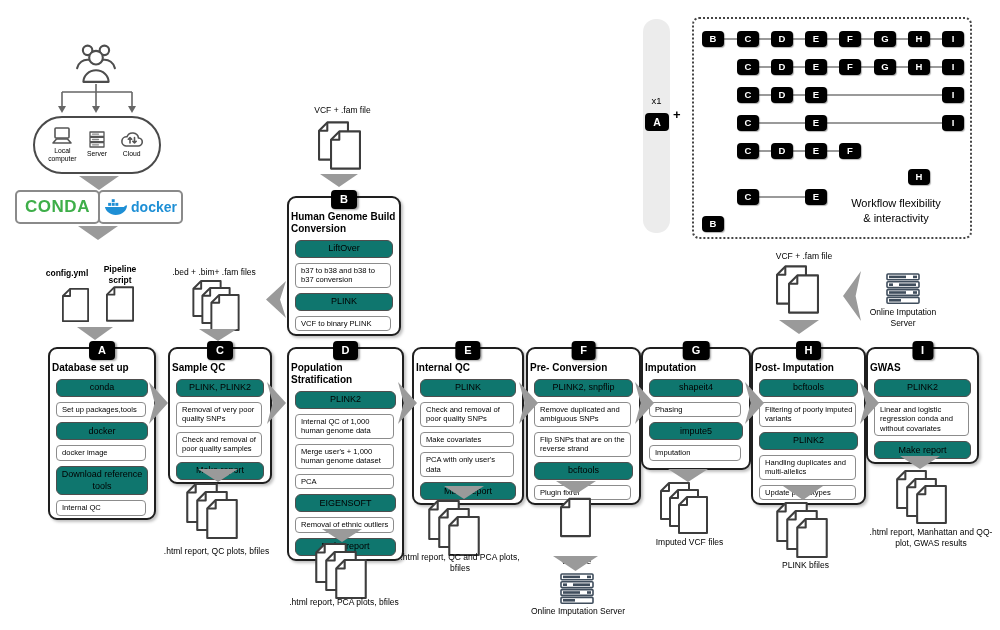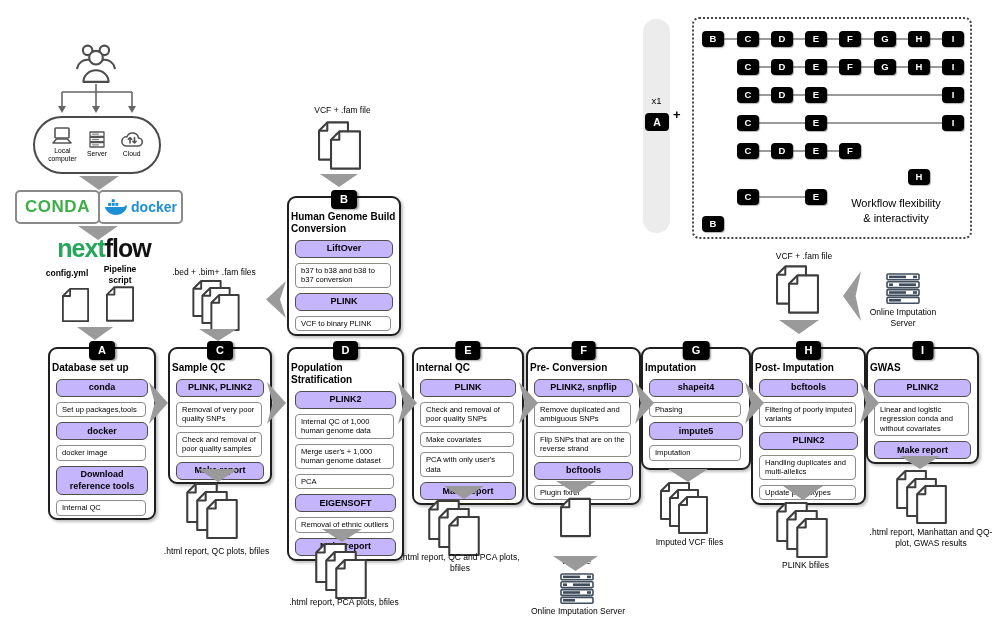--- a/index.html
+++ b/index.html
@@ -9,21 +9,21 @@
 
   
   .stage{position:absolute;background:#fff;border:2px solid #1f1f1f;border-radius:9px;
          box-shadow:2px 2px 3px rgba(0,0,0,.25);}
   .badge{position:absolute;top:-8px;left:50%;transform:translateX(-50%);
          background:#000;color:#fff;font-weight:bold;font-size:11px;line-height:1;
          padding:4px 9px;border-radius:4px;box-shadow:1px 1px 2px rgba(0,0,0,.35);}
   .stage-title{font-weight:bold;font-size:10px;margin:13px 2px 2px 2px;line-height:1.2;}
   .items{display:flex;flex-direction:column;}
   .item{line-height:1.25;}
-  .item.tool{background:#c4b5fd;border:1.5px solid #4e4e4e;border-radius:6px;font-size:9px;font-weight:bold;
+  .item.tool{background:#0f766e;border:1.5px solid #4e4e4e;border-radius:6px;font-size:9px;font-weight:normal;
              text-align:center;padding:2.5px 2px;margin:2.5px 6px;}
   .item.step{background:#fff;border:1px solid #8c8c8c;border-radius:4px;font-size:7.6px;
              text-align:left;padding:2px 2px 2px 5px;margin:2.5px 8px 2.5px 6px;}
 
   
   .tri-down{position:absolute;background:#9a9a9a;clip-path:polygon(0 0,100% 0,50% 100%);}
   .arr-right{position:absolute;background:#9a9a9a;clip-path:polygon(0 0,100% 50%,0 100%,30% 50%);}
   .arr-left{position:absolute;background:#9a9a9a;clip-path:polygon(100% 0,0 50%,100% 100%,70% 50%);}
 
   
@@ -142,21 +142,20 @@
             <rect x="8.4" y="1" width="3.2" height="3.2"></rect>
           <path d="M1 9.5 h20.5 a4 4 0 0 1 3.5 -2 c-.3 5.8 -5 10.5 -12.5 10.5 c-5.8 0 -10.3 -3.6 -11.5 -8.5 z"></path>
         </g>
       </svg>
       <span class="docker-text">docker</span>
     </div>
   </div>
 
   <div class="tri-down" style="left:78px;top:226px;width:40px;height:14px"></div>
 
-  <div class="nextflow"><span class="nf-green">nex</span><span class="nf-green">t</span><span class="nf-black">flow</span></div>
 
   <div class="small-label bold" style="left:42px;top:268px;width:50px">config.yml</div>
   <div class="small-label bold" style="left:97px;top:264px;width:46px">Pipeline script</div>
 
   <svg class="file" style="left:62px;top:287px;width:27px;height:36px" viewBox="0 0 30 38">
       <path class="body" d="M9 1 H29 V37 H1 V9 Z"></path>
       <path class="fold" d="M9 1 V9 H1"></path>
     </svg>
   <svg class="file" style="left:106px;top:285px;width:28px;height:38px" viewBox="0 0 30 38">
       <path class="body" d="M9 1 H29 V37 H1 V9 Z"></path>

